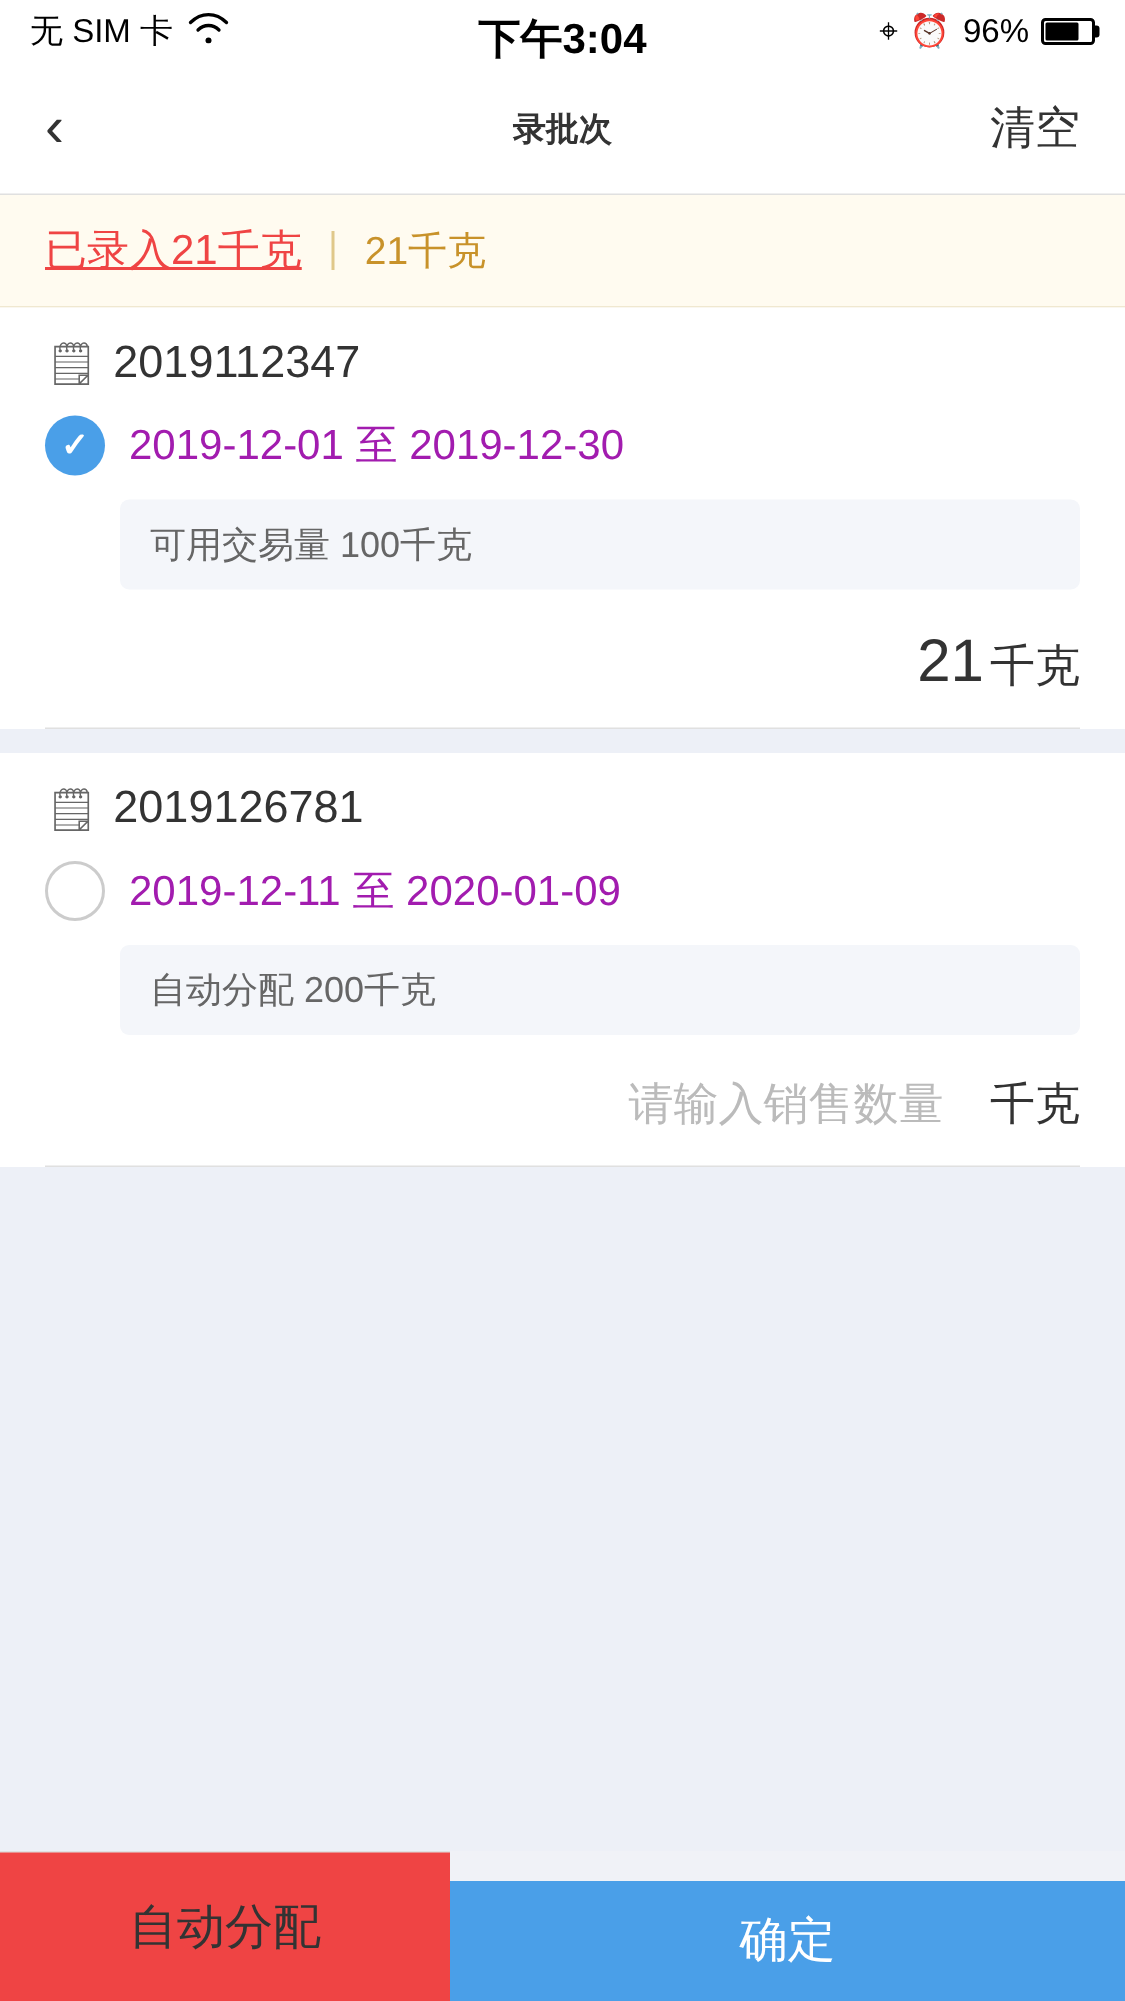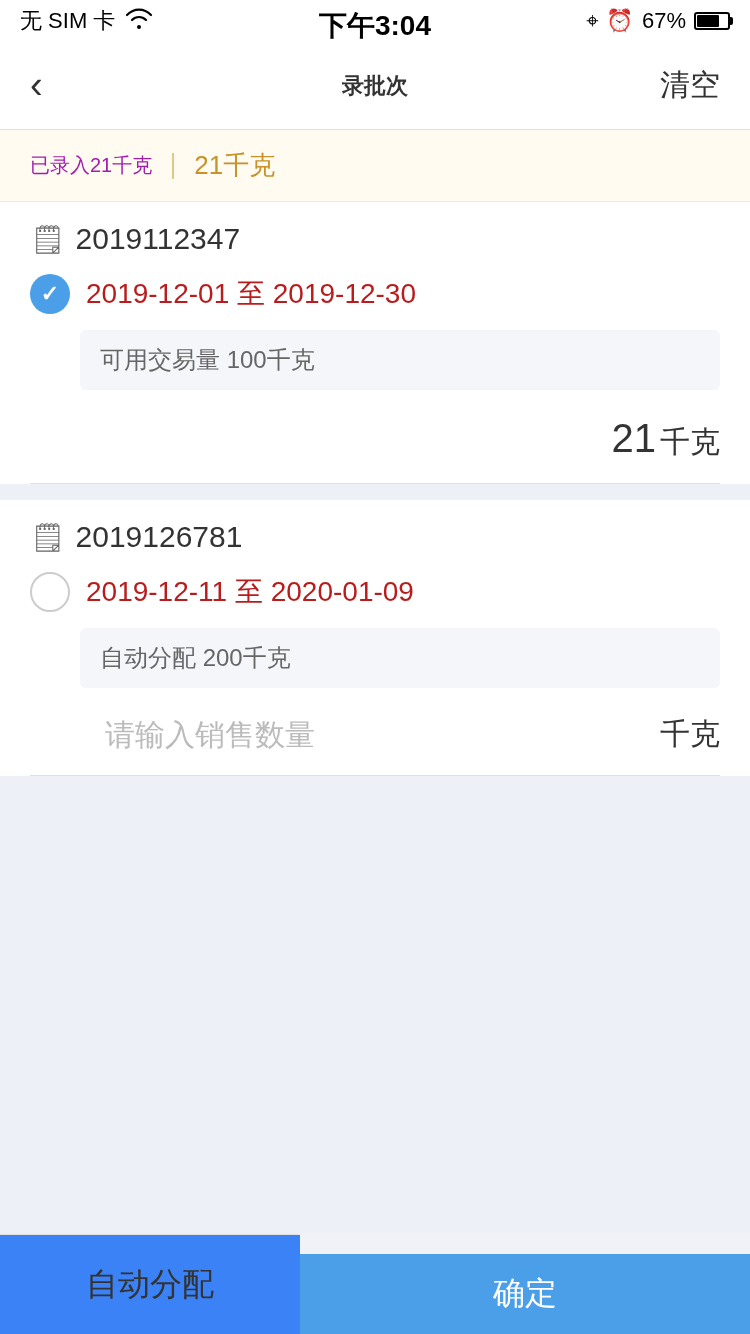--- a/index.html
+++ b/index.html
@@ -111,22 +111,23 @@
     
     .summary-bar {
       background: #fffbf0;
       padding: 18px 30px;
       display: flex;
       align-items: center;
       gap: 20px;
       border-bottom: 1px solid #f0e8d0;
     }
     .summary-label {
-      font-size: 20px;
-      color: #a21caf;
+      font-size: 28px;
+      color: #ef4444;
+      text-decoration: underline;
     }
     .summary-divider {
       width: 2px;
       height: 26px;
       background: #e0c88a;
     }
     .summary-value {
       font-size: 26px;
       color: #c8922a;
     }
@@ -173,21 +174,21 @@
       background: #fff;
       border: 2px solid #ccc;
     }
     .checkmark {
       color: #fff;
       font-size: 22px;
       font-weight: bold;
     }
     .batch-date {
       font-size: 28px;
-      color: #b91c1c;
+      color: #a21caf;
     }
     .available-qty-row {
       margin: 8px 30px 16px 80px;
       background: #f4f6fa;
       border-radius: 6px;
       padding: 14px 20px;
     }
     .available-qty-text {
       font-size: 24px;
       color: #666;
@@ -220,21 +221,21 @@
 
     
     .card-separator {
       height: 16px;
       background: #edf0f7;
     }
 
     
     .input-row {
       display: flex;
-      justify-content: space-between;
+      justify-content: flex-end;
       align-items: center;
       padding: 10px 30px 20px;
       gap: 16px;
     }
     .qty-input {
       border: none;
       outline: none;
       font-size: 30px;
       color: #aaa;
       text-align: right;
@@ -264,21 +265,21 @@
     .bottom-bar {
       position: absolute;
       bottom: 0;
       left: 0;
       width: 750px;
       height: 100px;
       display: flex;
     }
     .btn-auto {
       flex: 1;
-      background: #3b82f6;
+      background: #ef4444;
       border: none;
       font-size: 32px;
       color: #333;
       cursor: pointer;
       border-top: 1px solid #e0e0e0;
     }
     .btn-confirm {
       flex: 1.5;
       background: #4a9fe8;
       border: none;
@@ -306,21 +307,21 @@
         <path d="M14 18a2 2 0 1 1 0 4 2 2 0 0 1 0-4z" fill="#000"></path>
         <path d="M7 13c1.9-1.9 4.5-3 7-3s5.1 1.1 7 3" stroke="#000" stroke-width="2.2" fill="none" stroke-linecap="round"></path>
         <path d="M2 8c3.3-3.3 7.7-5.3 12-5.3s8.7 2 12 5.3" stroke="#000" stroke-width="2.2" fill="none" stroke-linecap="round"></path>
       </svg>
     </span>
   </div>
   <div class="status-center">下午3:04</div>
   <div class="status-right">
     <span style="font-size:22px;">⌖</span>
     <span style="font-size:22px;">⏰</span>
-    <span>67%</span>
+    <span>96%</span>
     <div class="battery-container">
       <div class="battery-icon">
         <div class="battery-fill"></div>
       </div>
     </div>
   </div>
 </div>
 
 <div class="nav-bar">
   <span class="nav-back">‹</span>

